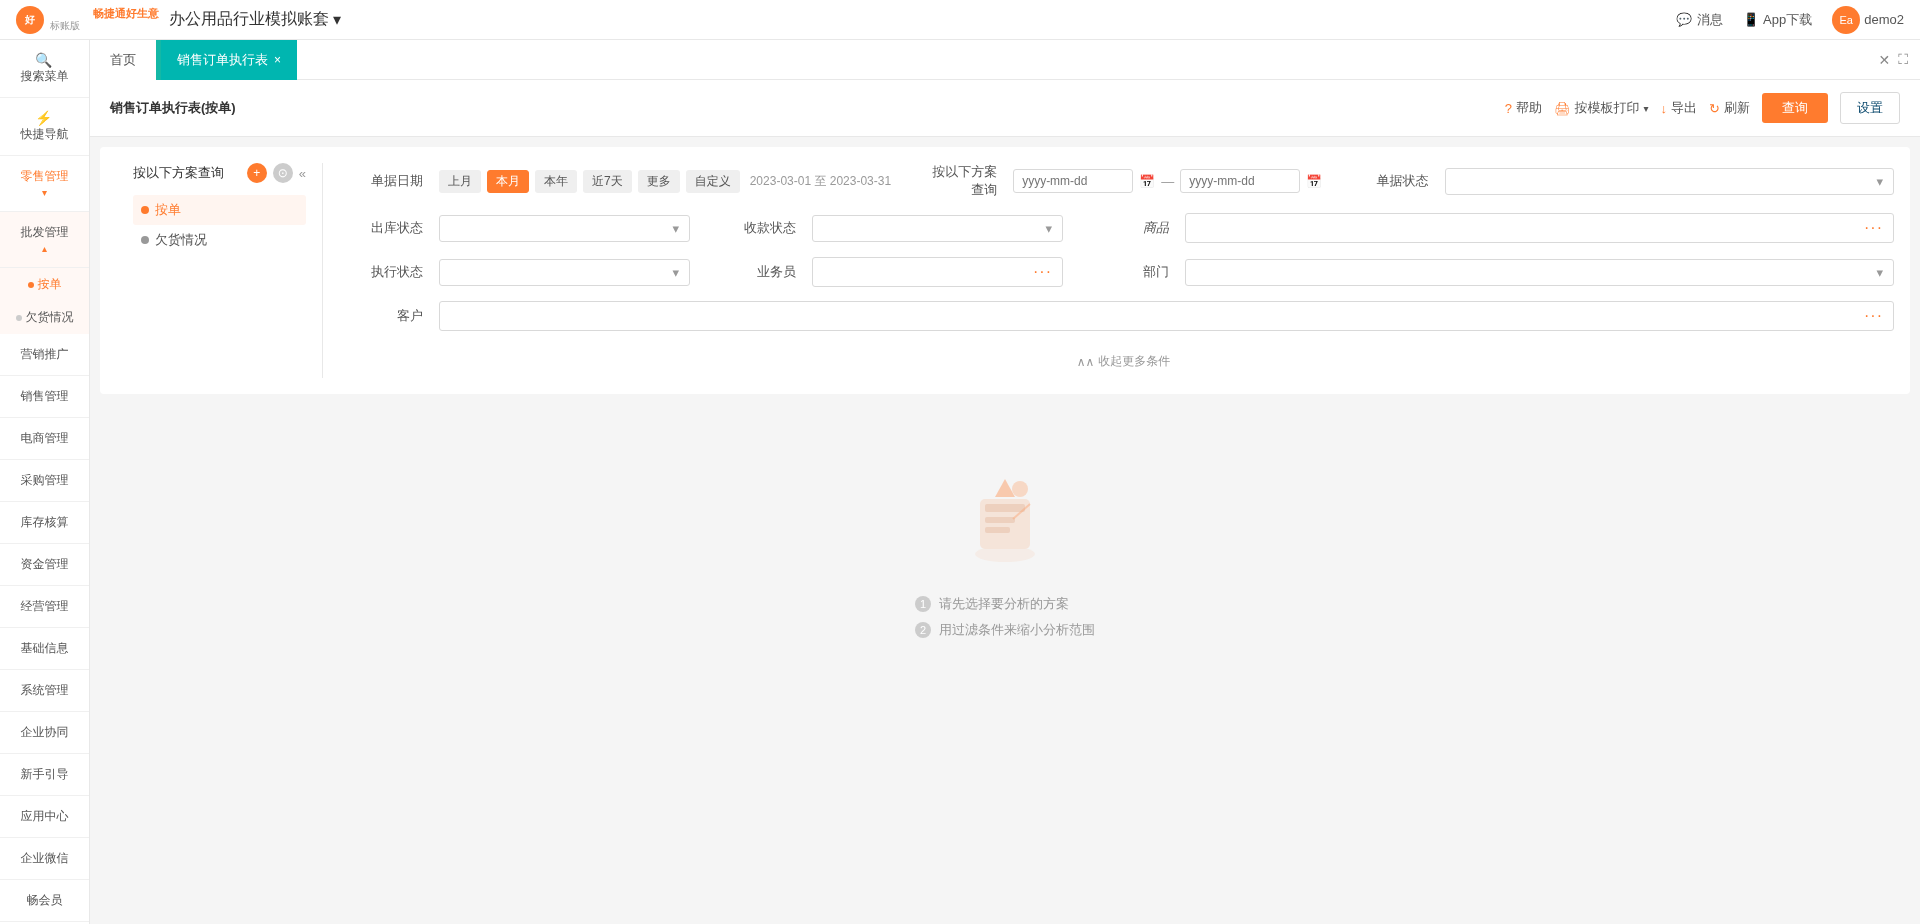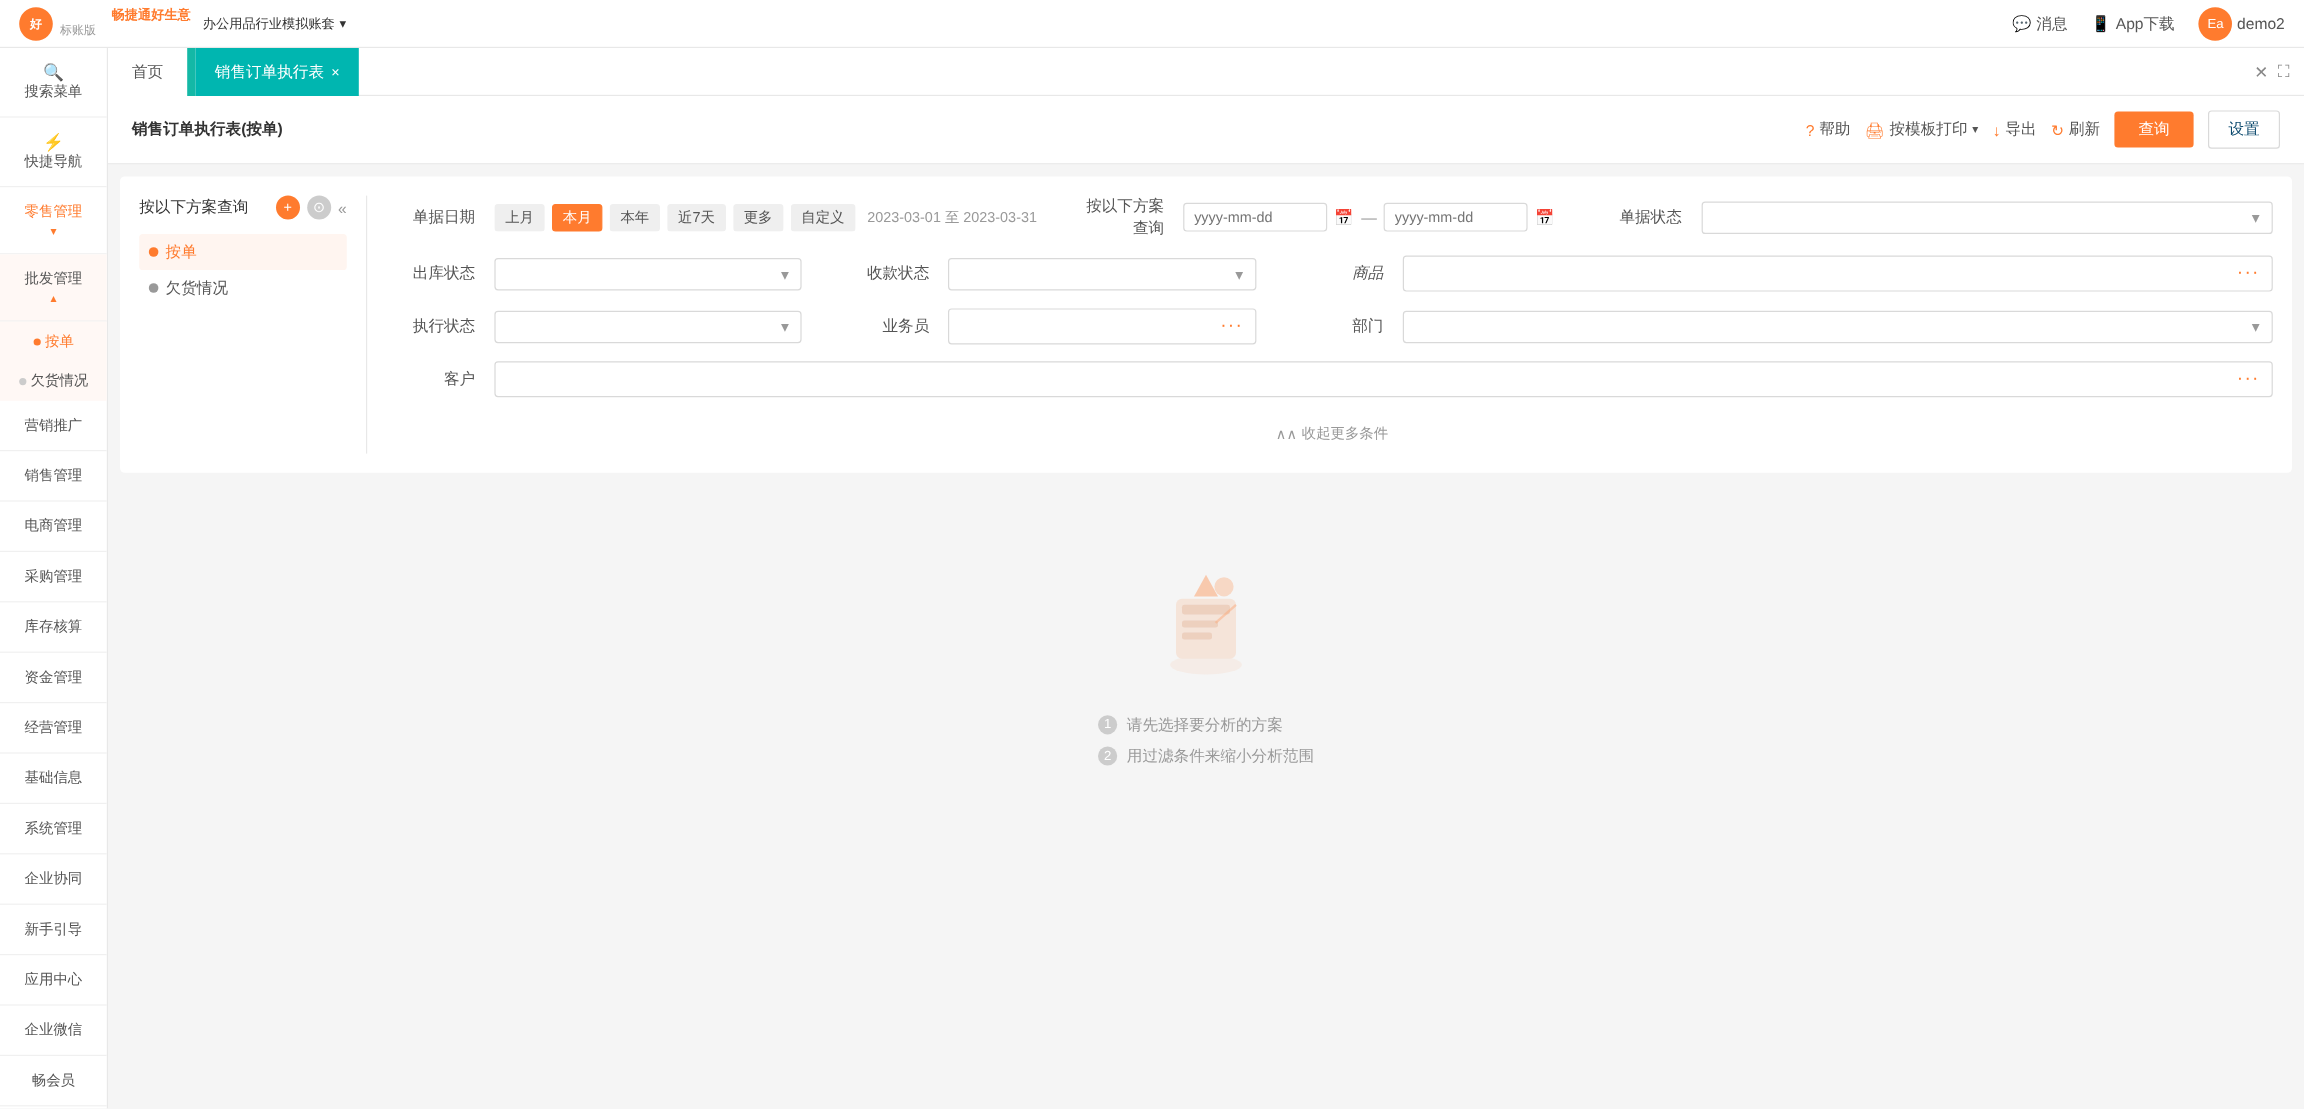--- a/index.html
+++ b/index.html
@@ -3,57 +3,57 @@
   <meta charset="utf-8">
   <style>
     * { margin: 0; padding: 0; box-sizing: border-box; }
     body { font-family: 'Microsoft YaHei', sans-serif; font-size: 13px; background: #f5f5f5; color: #333; width: 1920px; height: 924px; overflow: hidden; display: flex; flex-direction: column; }
 
     
     .top-bar { height: 40px; background: #fff; display: flex; align-items: center; justify-content: space-between; padding: 0 16px; border-bottom: 1px solid #e8e8e8; flex-shrink: 0; }
     .top-bar-left { display: flex; align-items: center; gap: 10px; }
     .logo-area { display: flex; align-items: center; gap: 6px; }
     .logo-icon { width: 28px; height: 28px; background: #ff7b2e; border-radius: 50%; display: flex; align-items: center; justify-content: center; color: #fff; font-size: 10px; font-weight: bold; }
-    .company-selector { display: flex; align-items: center; gap: 4px; font-size: 11px; color: #333; cursor: pointer; }
+    .company-selector { display: flex; align-items: center; gap: 4px; font-size: 16px; color: #333; cursor: pointer; }
     .top-bar-right { display: flex; align-items: center; gap: 20px; }
     .top-right-item { display: flex; align-items: center; gap: 4px; font-size: 13px; color: #555; cursor: pointer; }
     .avatar { width: 28px; height: 28px; background: #ff7b2e; border-radius: 50%; display: flex; align-items: center; justify-content: center; color: #fff; font-size: 11px; }
 
     
     .app-layout { display: flex; flex: 1; overflow: hidden; }
 
     
     .sidebar { width: 90px; background: #fff; border-right: 1px solid #e8e8e8; display: flex; flex-direction: column; overflow-y: auto; flex-shrink: 0; }
     .sidebar-item { padding: 12px 0; text-align: center; cursor: pointer; font-size: 12px; color: #555; border-bottom: 1px solid #f0f0f0; }
     .sidebar-item.active { color: #ff7b2e; }
 
     
     .content-area { flex: 1; display: flex; flex-direction: column; overflow: hidden; }
 
     
     .tab-bar { height: 40px; background: #fff; display: flex; align-items: center; border-bottom: 1px solid #e8e8e8; padding: 0 0 0 0; flex-shrink: 0; }
-    .tab-home { padding: 0 20px; height: 40px; display: flex; align-items: center; background: #fff; color: #555; font-size: 13px; cursor: pointer; border-right: 7px solid #14b8a6; }
+    .tab-home { padding: 0 20px; height: 40px; display: flex; align-items: center; background: #fff; color: #555; font-size: 13px; cursor: pointer; border-right: 5px solid #14b8a6; }
     .tab-active { padding: 0 16px; height: 40px; display: flex; align-items: center; gap: 6px; background: #00b6b0; color: #fff; font-size: 13px; cursor: pointer; }
     .tab-close { cursor: pointer; font-size: 12px; color: #fff; }
     .tab-bar-actions { margin-left: auto; display: flex; align-items: center; gap: 8px; padding-right: 12px; }
     .tab-action-btn { color: #888; cursor: pointer; font-size: 14px; }
 
     
     .page-content { flex: 1; overflow-y: auto; background: #f5f5f5; padding: 0; }
     .page-header { background: #fff; padding: 12px 20px; display: flex; align-items: center; justify-content: space-between; border-bottom: 1px solid #e8e8e8; }
     .page-title { font-size: 13px; font-weight: bold; color: #333; }
     .page-actions { display: flex; align-items: center; gap: 12px; }
     .page-action-btn { display: flex; align-items: center; gap: 4px; font-size: 13px; color: #555; cursor: pointer; }
     .page-action-btn .icon { color: #ff7b2e; }
     .btn-query { background: #ff7b2e; color: #fff; border: none; padding: 6px 20px; border-radius: 3px; cursor: pointer; font-size: 13px; }
     .btn-settings { background: #fff; color: #0c4a6e; border: 1px solid #d9d9d9; padding: 6px 16px; border-radius: 3px; cursor: pointer; font-size: 13px; }
 
     
     .filter-panel { background: #fff; margin: 10px; border-radius: 4px; padding: 16px; }
-    .filter-panel-inner { display: flex; gap: 0; }
+    .filter-panel-inner { display: flex; gap: 10px; margin-left: 17px; }
     .filter-left { width: 190px; border-right: 1px solid #e8e8e8; padding-right: 16px; flex-shrink: 0; }
     .filter-title { font-size: 13px; color: #333; margin-bottom: 12px; display: flex; align-items: center; justify-content: space-between; }
     .filter-left-icons { display: flex; align-items: center; gap: 6px; }
     .filter-icon-btn { width: 20px; height: 20px; border-radius: 50%; display: flex; align-items: center; justify-content: center; cursor: pointer; font-size: 12px; color: #fff; }
     .filter-icon-add { background: #ff7b2e; }
     .filter-icon-copy { background: #ccc; }
     .filter-icon-collapse { color: #999; }
     .filter-item { display: flex; align-items: center; gap: 6px; padding: 6px 8px; border-radius: 3px; cursor: pointer; font-size: 13px; color: #555; }
     .filter-item.active { color: #ff7b2e; background: #fff5f0; }
     .filter-item .dot { width: 8px; height: 8px; border-radius: 50%; background: #ff7b2e; }

